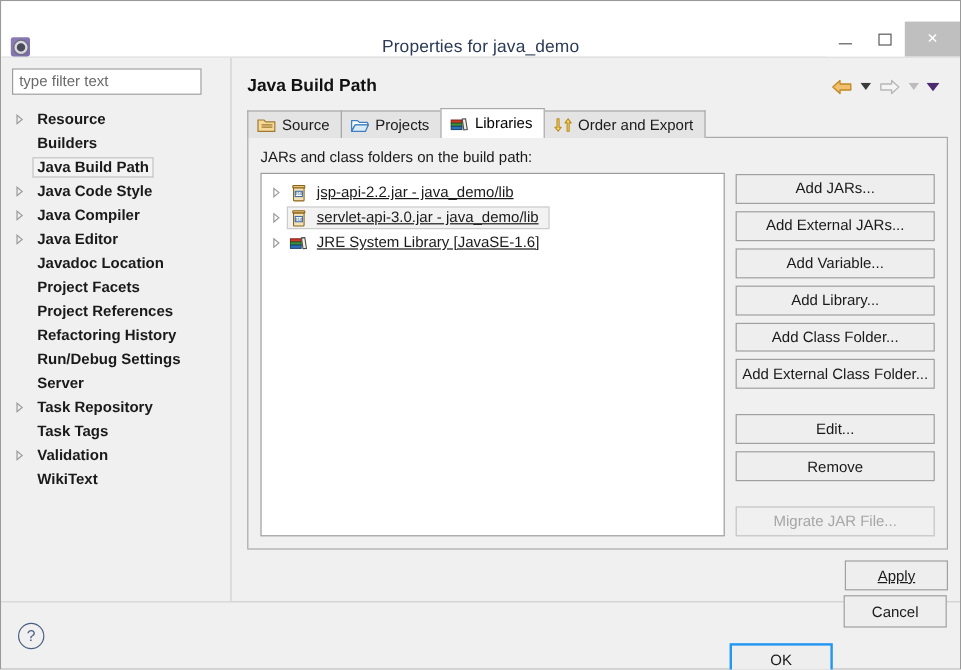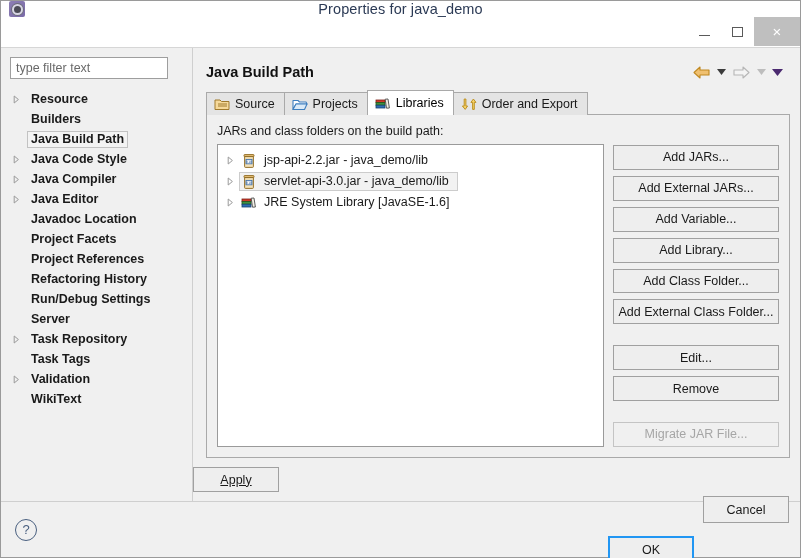--- a/index.html
+++ b/index.html
@@ -17,23 +17,22 @@
     width: 801px; height: 558px;
     background: #f0f0f0;
     border: 1px solid #9a9a9a;
     display: flex; flex-direction: column;
   }
 
   
   #titlebar {
     height: 46px; min-height: 29px;
     background: #ffffff;
-    display: flex; align-items: flex-start;
-    position: relative;
-    flex-direction: column;
+    display: flex; align-items: flex-end;
+    position: relative;
   }
   #app-icon {
     width: 16px; height: 16px;
     margin-left: 8px;
     background: linear-gradient(135deg,#8d7fb4 0%, #7a6aa8 100%);
     border-radius: 2px;
     display: flex; align-items: center; justify-content: center;
     position: relative;
   }
   #app-icon .gear {
@@ -222,20 +221,21 @@
   .jar-row {
     height: 21px;
     display: flex; align-items: center;
     padding-left: 9px;
     font-size: 12.5px;
     white-space: nowrap;
   }
   .jar-row .jar-text {
     padding: 1px 5px 1px 4px;
     line-height: 15px;
+    text-decoration: underline;
   }
   .jar-row.selected .jar-inner {
     background: #f2f2f2;
     border: 1px solid #cccccc;
     display: flex; align-items: center;
     padding: 0 3px 0 1px;
     margin-left: -2px;
   }
   .jar-inner { display: flex; align-items: center; }
   .jar-icon { width: 16px; height: 16px; margin-right: 3px; position: relative; display:block; }
@@ -254,21 +254,21 @@
     font-size: 12.5px;
     color: #1a1a1a;
     display: flex; align-items: center; justify-content: center;
     font-family: "Liberation Sans", sans-serif;
   }
   .btn.disabled { color: #a6a6a6; border-color: #c4c4c4; background: #f0f0f0; }
   .btn-gap { height: 9px; }
 
   
   #apply-row {
-    display: flex; justify-content: flex-start;
+    display: flex; justify-content: flex-end;
     padding: 8px 10px 9px 0;
     text-decoration: underline;
   }
   #apply-btn { width: 86px; }
 
   
   #footer {
     height: 56px; min-height: 56px;
     border-top: 1px solid #cfcfcf;
     display: flex; align-items: center;

